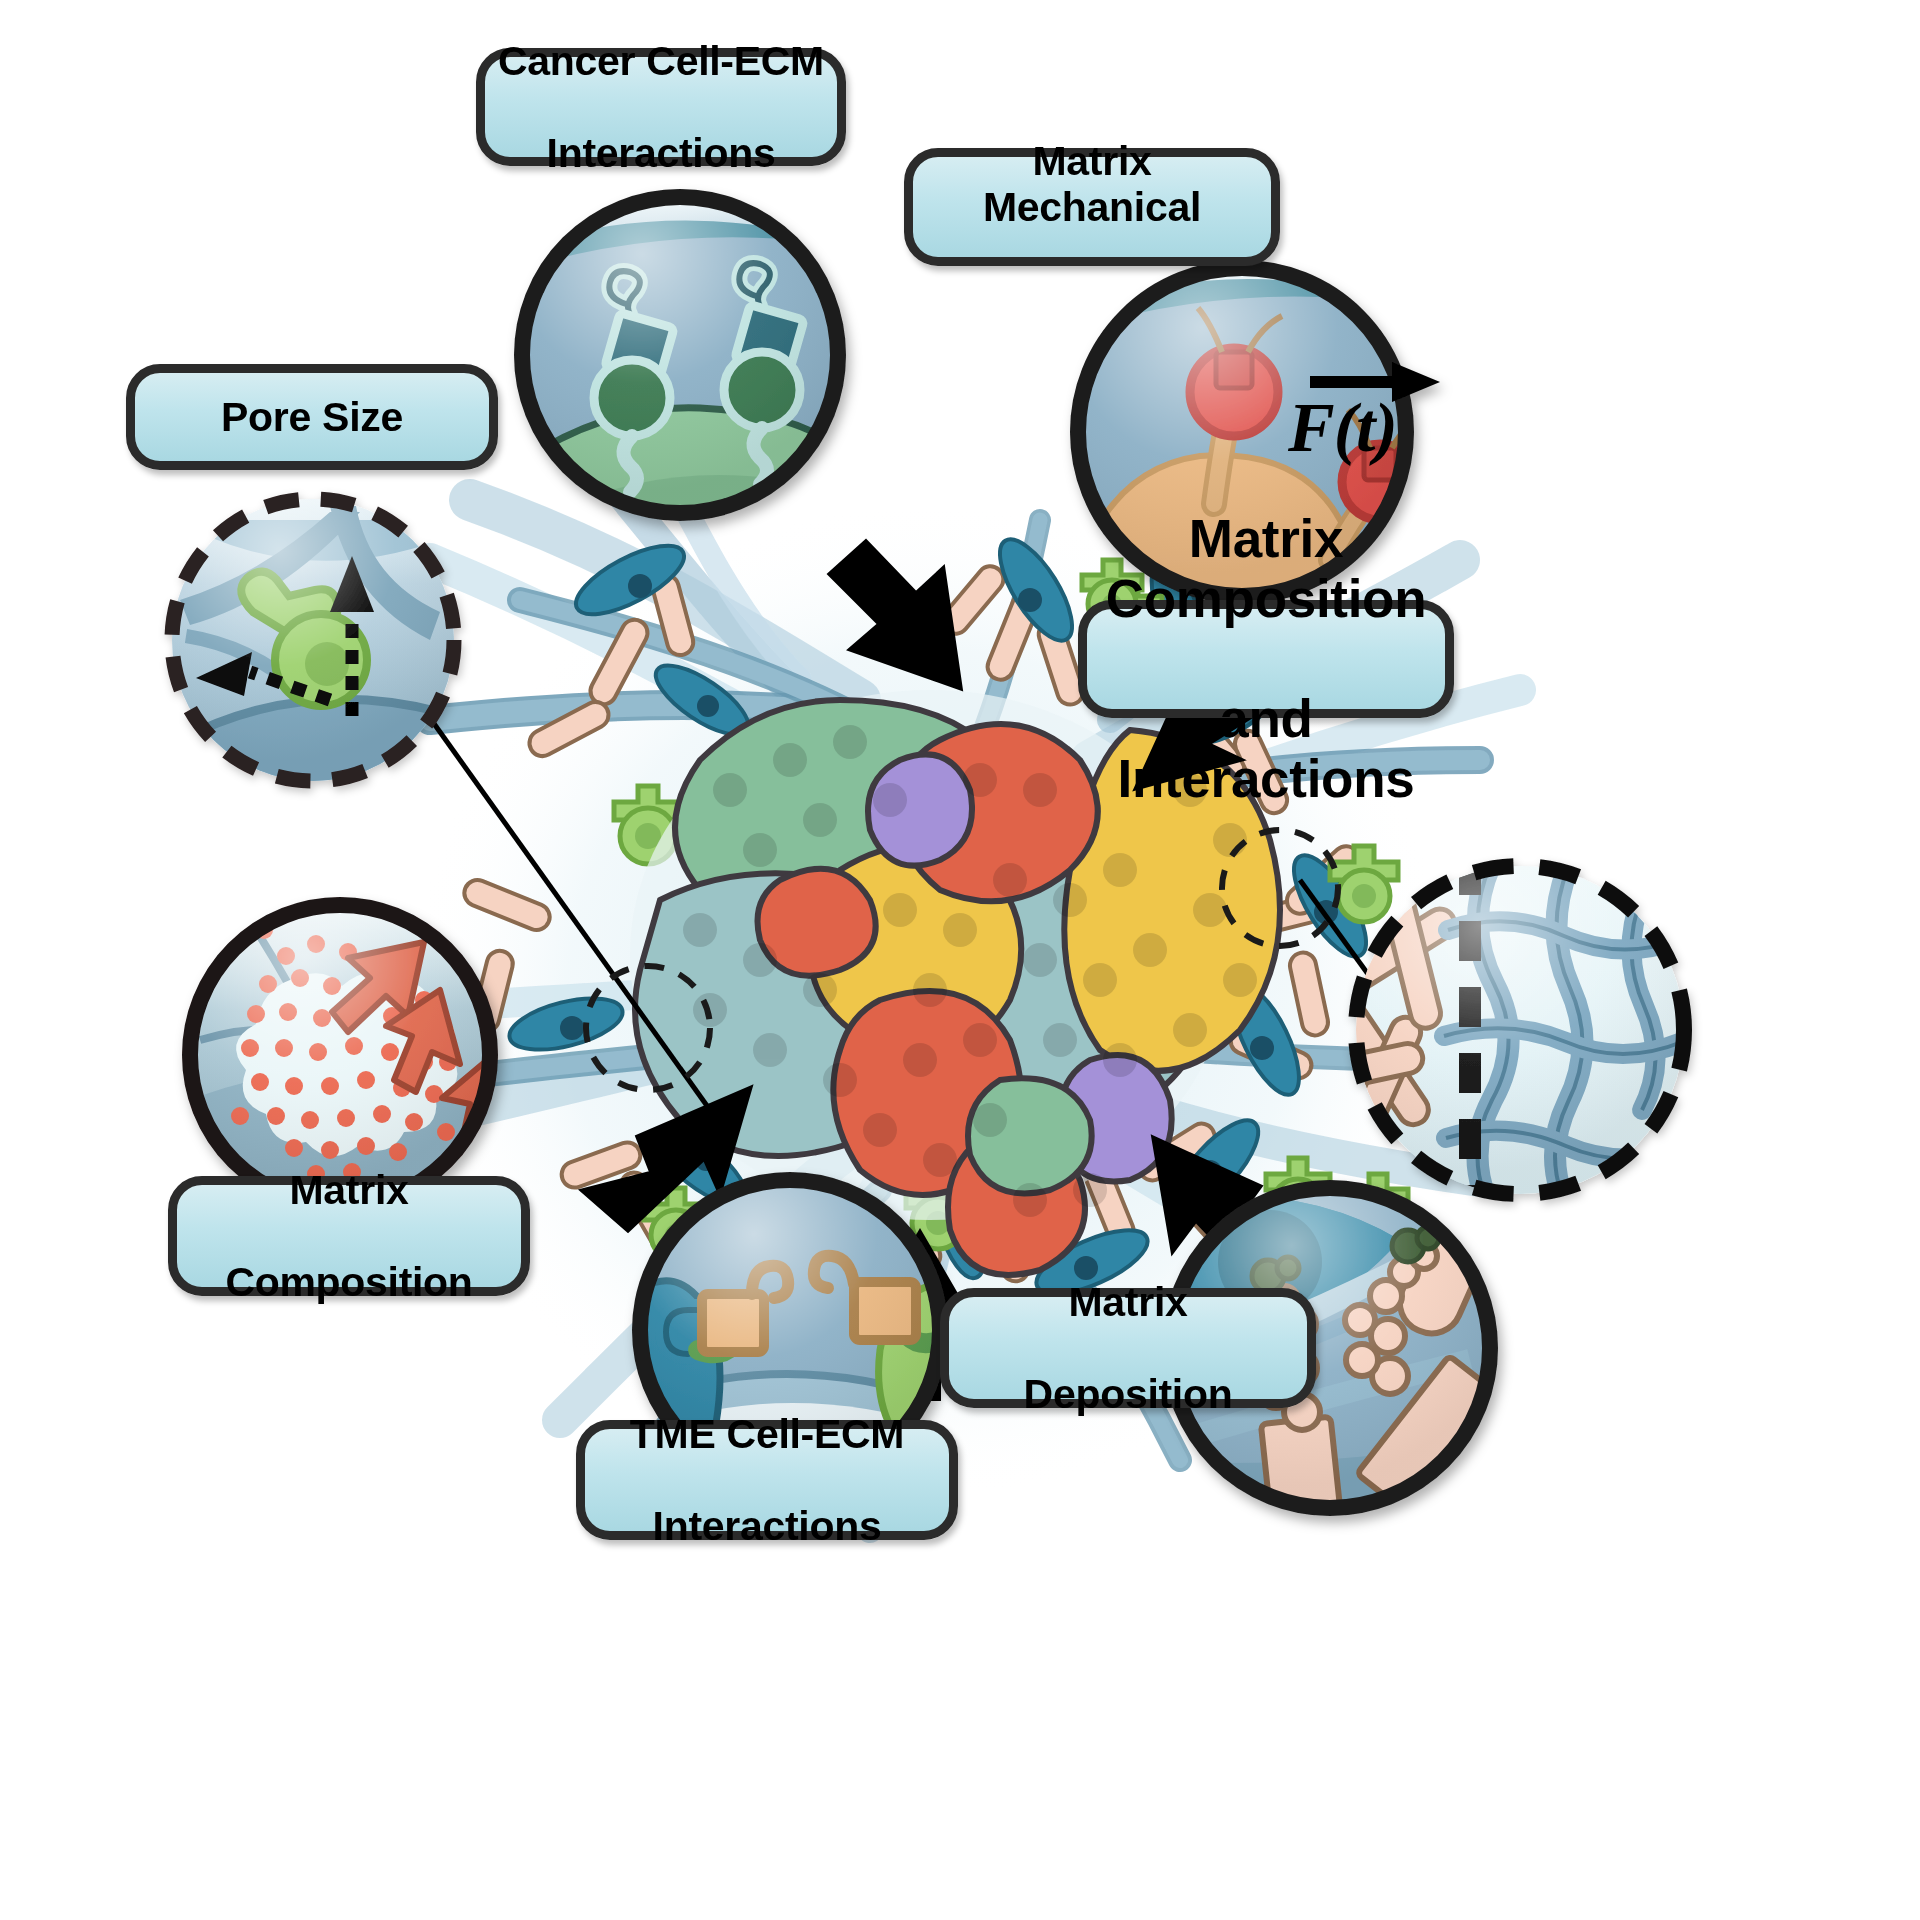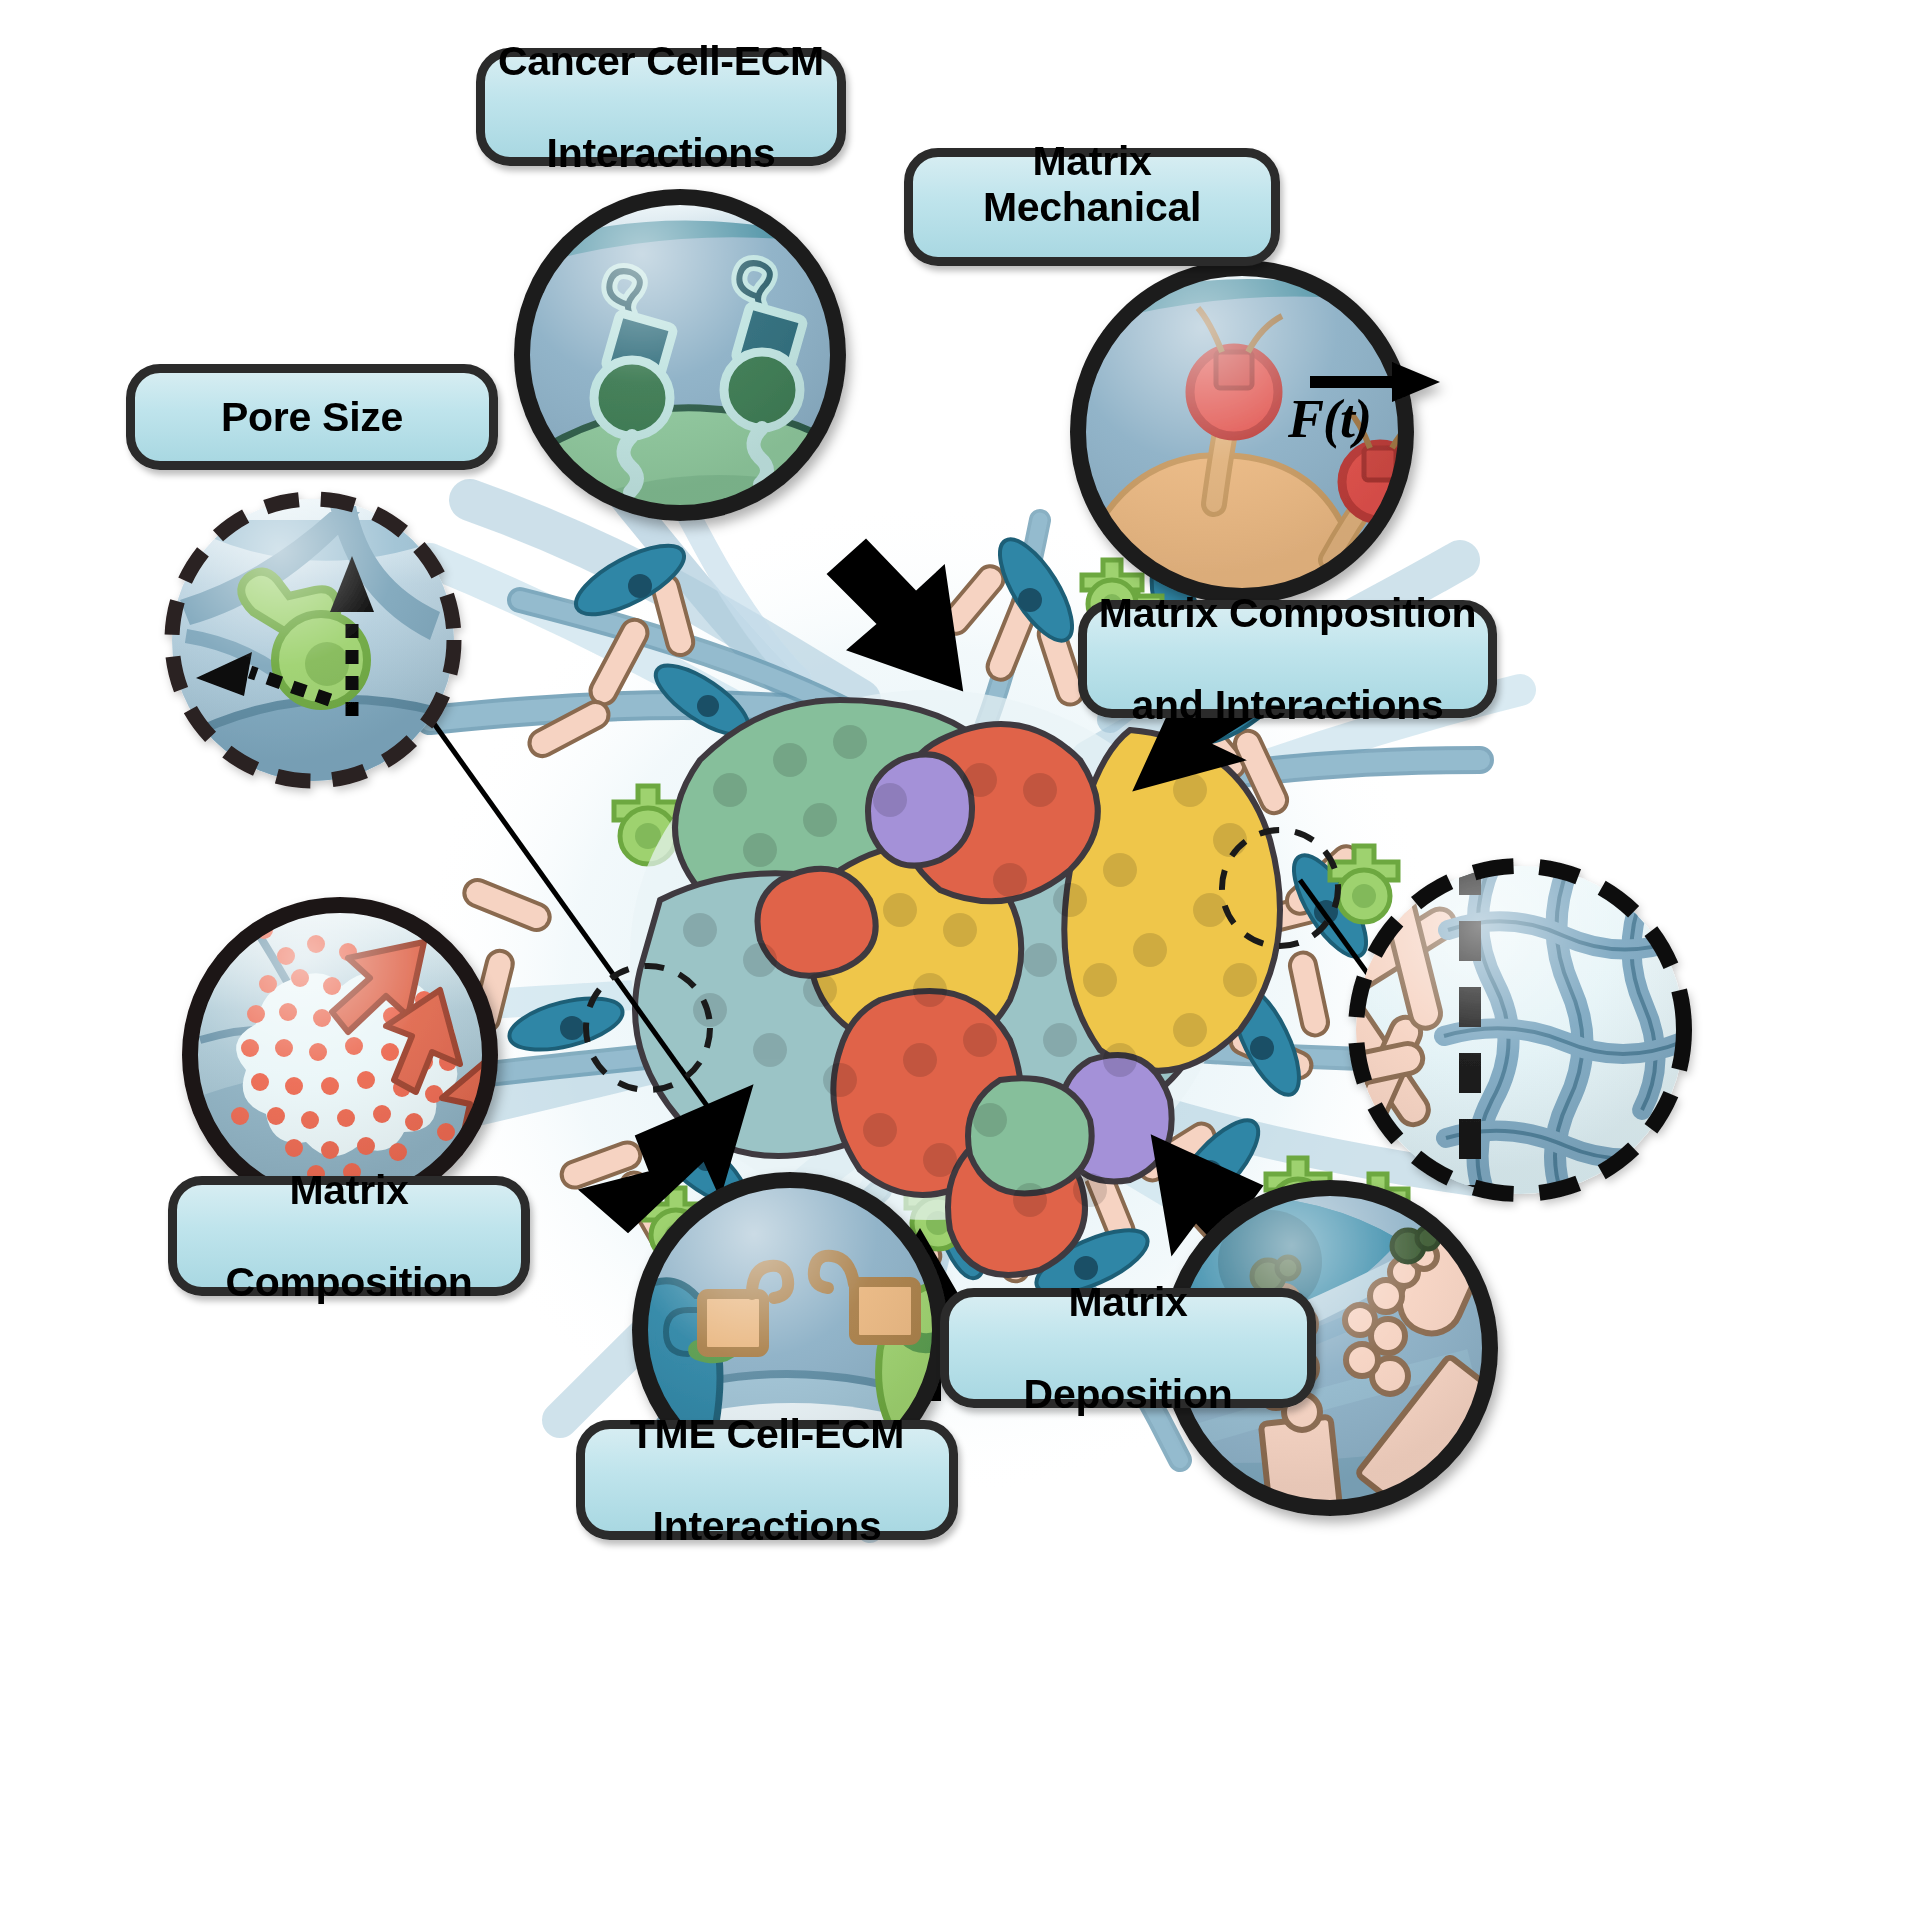--- a/index.html
+++ b/index.html
@@ -40,30 +40,30 @@
     line-height: 1.13;
     letter-spacing: -0.3px;
     box-shadow: 3px 5px 6px rgba(0,0,0,0.26);
     padding: 0 7px;
   }
   .pill span { display: block; width: 100%; }
 
   #pill-cancer     { left: 476px;  top: 48px;   width: 370px; height: 118px; font-size: 41px; }
   #pill-mech       { left: 904px;  top: 148px;  width: 376px; height: 118px; font-size: 41px; }
   #pill-pore       { left: 126px;  top: 364px;  width: 372px; height: 106px; font-size: 41px; }
-  #pill-comp       { left: 1078px; top: 600px;  width: 419px; height: 118px; font-size: 41px; }
+  #pill-comp       { left: 1078px; top: 600px;  width: 376px; height: 118px; font-size: 53px; }
   #pill-degrad     { left: 168px;  top: 1176px; width: 362px; height: 120px; font-size: 41px; }
   #pill-depos      { left: 940px;  top: 1288px; width: 376px; height: 120px; font-size: 41px; }
   #pill-tme        { left: 576px;  top: 1420px; width: 382px; height: 120px; font-size: 41px; }
 
   .ft-annot {
     position: absolute;
     left: 1288px; top: 388px;
     color: #000;
-    font-size: 54px;
+    font-size: 70px;
     font-weight: bold;
     font-style: italic;
     font-family: "Liberation Serif", serif;
     letter-spacing: -1px;
   }
 </style>
 </head>
 <body>
 
 <div id="stage">

